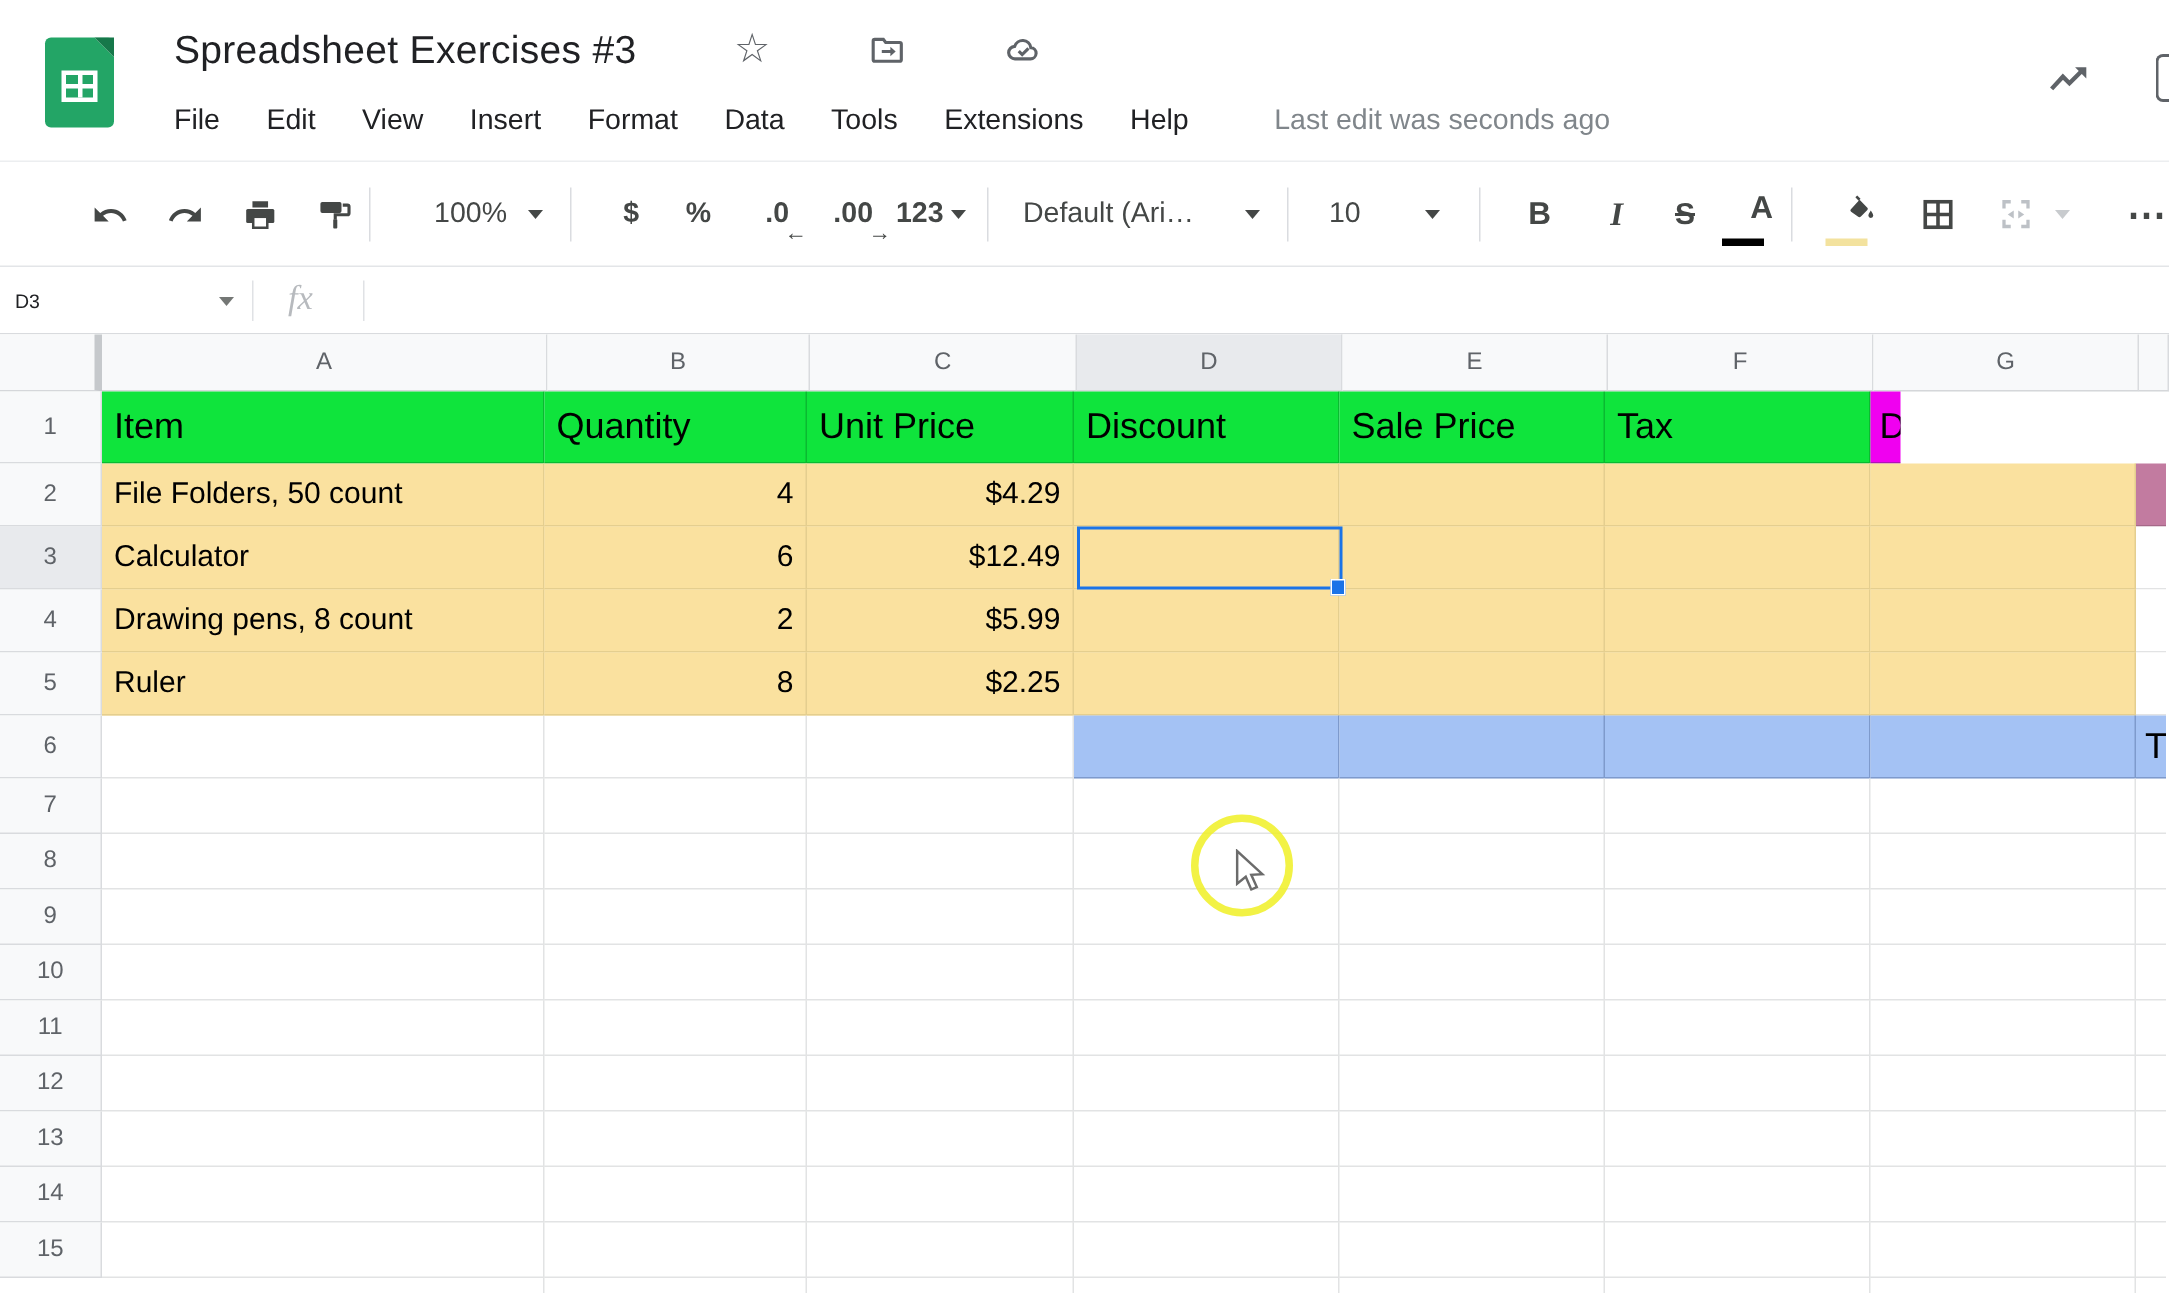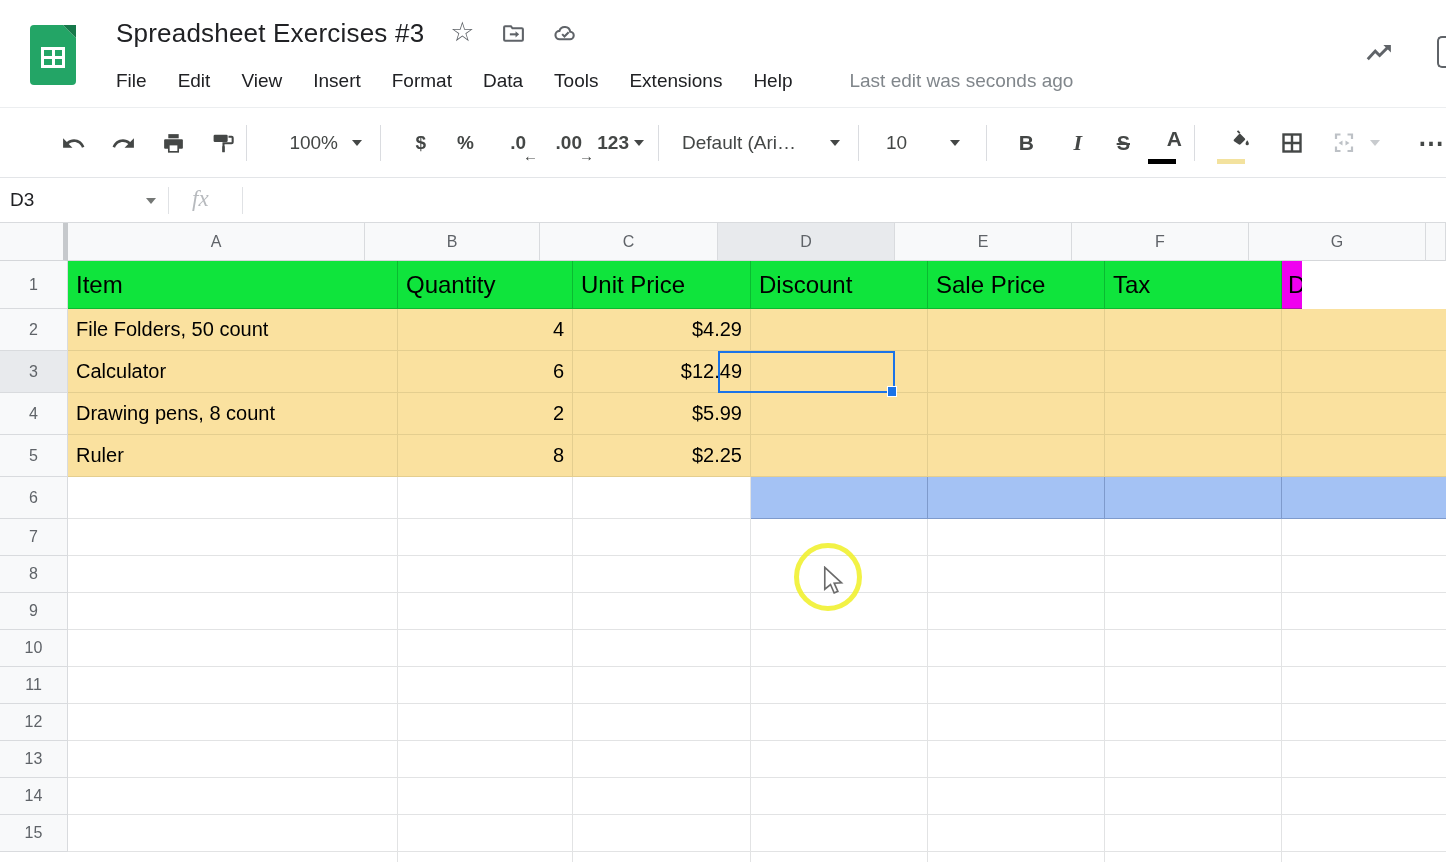--- a/index.html
+++ b/index.html
@@ -9,21 +9,21 @@
     font-family:"Liberation Sans", sans-serif; color:#202124; background:#fff;
   }
   
   .tophdr { position:absolute; left:0; top:0; width:1446px; height:108px; background:#fff; border-bottom:1px solid #ECEEF0; }
   .logo { position:absolute; left:30px; top:25px; width:46px; height:60px; background:#23A566; border-radius:4px; }
   .logo .fold { position:absolute; right:0; top:0; width:0; height:0; border-left:13px solid transparent; border-top:13px solid #fff; }
   .logo .fold2 { position:absolute; right:0; top:0; width:0; height:0; border-right:13px solid #16784A; border-bottom:13px solid transparent; }
   .logo .tbl { position:absolute; left:11px; top:22px; width:24px; height:21px; border:3px solid #fff; }
   .logo .tbl::before { content:""; position:absolute; left:0; right:0; top:6px; height:3px; background:#fff; }
   .logo .tbl::after { content:""; position:absolute; top:0; bottom:0; left:7.5px; width:3px; background:#fff; }
-  .title-row { position:absolute; left:116px; top:18px; display:flex; align-items:center; }
+  .title-row { position:absolute; left:116px; top:18px; display:flex; align-items:center;gap:39px; }
   .doc-title { font-size:26px; color:#202124; letter-spacing:.2px; }
   .t-icon { margin-left:26px; color:#5F6368; display:flex; align-items:center; }
   .star-glyph { font-size:27px; line-height:1; margin-top:-3px; }
   .menu-row { position:absolute; left:116px; top:70px; display:flex; gap:31px; font-size:19px; color:#202124; align-items:center; }
   .menu-item { cursor:default; }
   .last-edit { margin-left:26px; color:#80868B; font-size:19px; }
   .hdr-right { position:absolute; right:52px; top:38px; display:flex; gap:44px; align-items:center; color:#5F6368; }
   .cutoff-icon { position:absolute; right:-5px; top:36px; width:14px; height:32px; border:2.5px solid #5F6368; border-radius:5px 0 0 5px; border-right:none; }
   
   .toolbar { position:absolute; left:0; top:108px; width:1446px; height:70px; background:#fff; border-bottom:1px solid #E3E5E8; }
@@ -35,38 +35,38 @@
   .fmt-num { font-size:19px; font-weight:bold; color:#444746; position:relative; }
   .fmt-num .mini { position:absolute; right:-12px; bottom:-10px; font-size:15px; font-weight:bold; }
   .chip-under { position:absolute; bottom:14px; left:50%; transform:translateX(-50%); width:28px; height:5px; }
   .b-bold { font-weight:bold; font-size:21px; }
   .b-italic { font-style:italic; font-family:"Liberation Serif",serif; font-size:22px; font-weight:bold; }
   .b-strike { font-size:20px; font-weight:bold; text-decoration:line-through; }
   .b-color { font-size:21px; font-weight:bold; }
   
   .fbar { position:absolute; left:0; top:178px; width:1446px; height:45px; background:#fff; border-bottom:1px solid #D9DBDE; }
   .namebox { position:absolute; left:0; top:0; width:168px; height:44px; display:flex; align-items:center; padding-left:10px; }
-  .namebox .ref { font-size:19px; color:#202124; }
+  .namebox .ref { font-size:13px; color:#202124; }
   .namebox .dd { position:absolute; left:146px; top:20px; border-top-color:#747775; }
   .fbar-sep { position:absolute; top:9px; width:1px; height:27px; background:#E0E2E5; }
   .fx { position:absolute; left:192px; top:8px; font-family:"Liberation Serif",serif; font-style:italic; font-size:23px; color:#B7BABE; }
   
   .grid { position:absolute; left:0; top:223px; width:1446px; height:639px; background:#fff; }
   .corner { position:absolute; left:0; top:0; width:68px; height:38px; background:#F8F9FA; border-right:5px solid #C6C9CC; border-bottom:1px solid #D5D7DA; }
   #col-headers { position:absolute; left:68px; top:0; height:38px; display:flex; }
   .colh { height:38px; background:#F8F9FA; border-right:1px solid #D9DBDE; border-bottom:1px solid #D5D7DA; color:#5F6368; font-size:16px; display:flex; align-items:center; justify-content:center; }
   .colh.sel { background:#E8EAED; }
   #row-headers { position:absolute; left:0; top:38px; width:68px; }
   .rowh { width:68px; background:#F8F9FA; border-right:1px solid #D9DBDE; border-bottom:1px solid #D9DBDE; color:#5F6368; font-size:16px; display:flex; align-items:center; justify-content:center; }
   .rowh.sel { background:#E8EAED; }
   #rows { position:absolute; left:68px; top:38px; }
   .row { display:flex; }
   .c { border-right:1px solid #E2E3E4; border-bottom:1px solid #E2E3E4; font-size:20px; color:#000; display:flex; align-items:center; padding:0 8px; overflow:hidden; white-space:nowrap; }
   .num { justify-content:flex-end; }
-  .w-a{width:330px}.w-b{width:175px}.w-c{width:178px}.w-d{width:177px}.w-e{width:177px}.w-f{width:177px}.w-g{width:177px}
+  .w-a{width:295px}.w-b{width:175px}.w-c{width:178px}.w-d{width:177px}.w-e{width:177px}.w-f{width:177px}.w-g{width:177px}
   .w-h{width:20px; border-right:none;}
   .r48 .c{height:48px}.r42 .c{height:42px}.r37 .c{height:37px}.r10 .c{height:10px; border-bottom:none;}
   .row-green .c { background:var(--header-fill); font-size:24px; border-color:rgba(0,80,20,.28); }
   .row-green .magenta { background:var(--magenta-fill); }
   .row-tan .c { background:var(--data-fill); border-color:#E4CE8F; }
   .row-tan .mauve { background:var(--mauve-fill); border-color:rgba(0,0,0,.15); }
   .row-tan .white { background:#fff; border-color:#E2E3E4; }
   .blue { background:var(--total-fill); border-color:rgba(30,50,100,.28) !important; font-size:24px; }
   
   .sel-box { position:absolute; left:718px; top:351px; width:177px; height:42px; border:2px solid var(--selection); pointer-events:none; }

